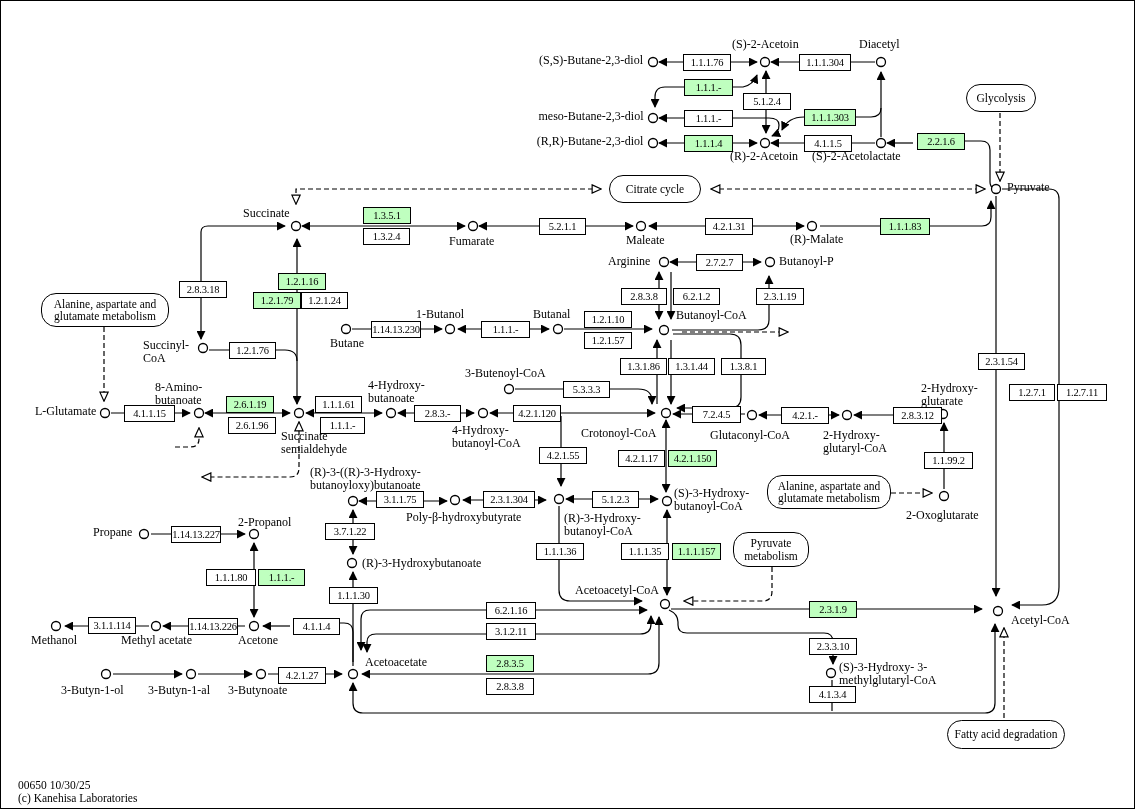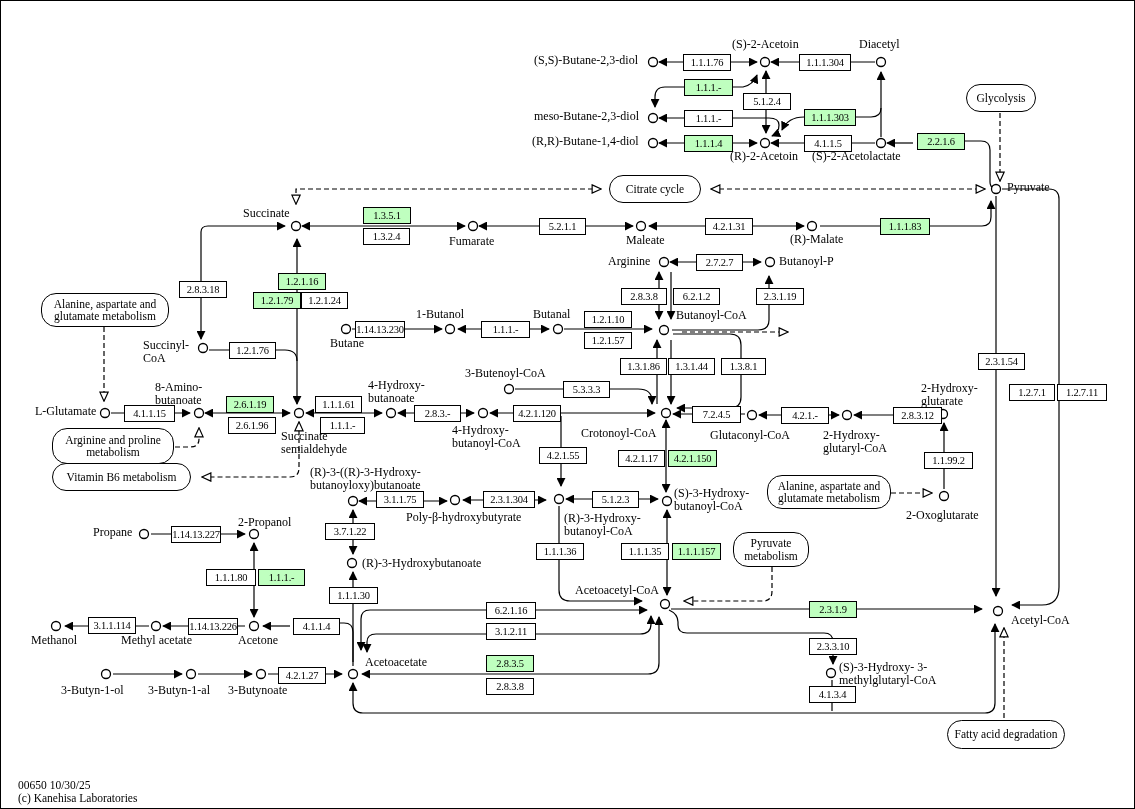--- a/index.html
+++ b/index.html
@@ -4,21 +4,21 @@
 <style>
   html,body{margin:0;padding:0;background:#fff}
   #stage{position:relative;width:1135px;height:809px;background:#fff;border:1px solid #000;
          box-sizing:border-box;font-family:"Liberation Serif","DejaVu Serif",serif;color:#000;overflow:hidden}
   svg.wires{position:absolute;left:0;top:0}
   .eb{position:absolute;height:15px;border:1px solid #000;background:#fff;display:flex;align-items:center;
       justify-content:center;font-size:10.5px;letter-spacing:-0.2px;white-space:nowrap;z-index:3}
   .eb.g{background:#bfffbf}
   .cl{position:absolute;font-size:12px;line-height:1.06;white-space:nowrap;z-index:2}
   .cl.w{white-space:normal}
-  .cl.ra{text-align:left}
+  .cl.ra{text-align:center}
   .ov{position:absolute;border:1.4px solid #000;border-radius:15px;background:#fff;display:flex;align-items:center;
       justify-content:center;text-align:center;font-size:11.5px;line-height:1.08;padding:1px 4px;box-sizing:border-box;z-index:3}
   .title{position:absolute;left:38px;top:47px;width:212px;height:27px;border:2px solid #000;display:flex;
          align-items:center;justify-content:center;font-size:13.5px;letter-spacing:1px;z-index:3}
   .ft{position:absolute;font-size:11.5px;z-index:2}
 </style>
 </head>
 <body>
 
 <div id="stage">
@@ -189,21 +189,21 @@
   <div class="eb g" style="left:277px;top:272px;width:46px">1.2.1.16</div>
   <div class="eb g" style="left:252px;top:291px;width:46px">1.2.1.79</div>
   <div class="eb" style="left:300px;top:291px;width:45px">1.2.1.24</div>
   <div class="eb" style="left:695px;top:253px;width:45px">2.7.2.7</div>
   <div class="eb" style="left:620px;top:287px;width:44px">2.8.3.8</div>
   <div class="eb" style="left:672px;top:287px;width:45px">6.2.1.2</div>
   <div class="eb" style="left:755px;top:287px;width:46px">2.3.1.19</div>
   <div class="eb" style="left:228px;top:341px;width:45px">1.2.1.76</div>
   <div class="eb" style="left:583px;top:310px;width:46px">1.2.1.10</div>
   <div class="eb" style="left:583px;top:331px;width:46px">1.2.1.57</div>
-  <div class="eb" style="left:354px;top:320px;width:48px">1.14.13.230</div>
+  <div class="eb" style="left:370px;top:320px;width:48px">1.14.13.230</div>
   <div class="eb" style="left:480px;top:320px;width:47px">1.1.1.-</div>
   <div class="eb" style="left:619px;top:357px;width:45px">1.3.1.86</div>
   <div class="eb" style="left:667px;top:357px;width:45px">1.3.1.44</div>
   <div class="eb" style="left:720px;top:357px;width:43px">1.3.8.1</div>
   <div class="eb" style="left:123px;top:404px;width:49px">4.1.1.15</div>
   <div class="eb g" style="left:225px;top:395px;width:46px">2.6.1.19</div>
   <div class="eb" style="left:227px;top:416px;width:46px">2.6.1.96</div>
   <div class="eb" style="left:314px;top:395px;width:45px">1.1.1.61</div>
   <div class="eb" style="left:319px;top:416px;width:43px">1.1.1.-</div>
   <div class="eb" style="left:413px;top:404px;width:45px">2.8.3.-</div>
@@ -239,21 +239,21 @@
   <div class="eb g" style="left:485px;top:654px;width:46px">2.8.3.5</div>
   <div class="eb" style="left:485px;top:677px;width:46px">2.8.3.8</div>
   <div class="eb g" style="left:808px;top:600px;width:46px">2.3.1.9</div>
   <div class="eb" style="left:808px;top:637px;width:46px">2.3.3.10</div>
   <div class="eb" style="left:808px;top:685px;width:45px">4.1.3.4</div>
 
   <div class="cl ra" style="left:533px;top:53px;width:114px">(S,S)-Butane-2,3-diol</div>
   <div class="cl" style="left:731px;top:37px">(S)-2-Acetoin</div>
   <div class="cl" style="left:858px;top:37px">Diacetyl</div>
   <div class="cl ra" style="left:533px;top:109px;width:114px">meso-Butane-2,3-diol</div>
-  <div class="cl ra" style="left:531px;top:134px;width:116px">(R,R)-Butane-1,4-diol</div>
+  <div class="cl ra" style="left:531px;top:134px;width:116px">(R,R)-Butane-2,3-diol</div>
   <div class="cl" style="left:729px;top:149px">(R)-2-Acetoin</div>
   <div class="cl" style="left:811px;top:149px">(S)-2-Acetolactate</div>
   <div class="cl" style="left:1006px;top:180px">Pyruvate</div>
   <div class="cl" style="left:242px;top:206px">Succinate</div>
   <div class="cl" style="left:448px;top:234px">Fumarate</div>
   <div class="cl" style="left:625px;top:233px">Maleate</div>
   <div class="cl" style="left:789px;top:232px">(R)-Malate</div>
   <div class="cl" style="left:607px;top:254px">Arginine</div>
   <div class="cl" style="left:778px;top:254px">Butanoyl-P</div>
   <div class="cl" style="left:675px;top:308px">Butanoyl-CoA</div>
@@ -286,21 +286,19 @@
   <div class="cl" style="left:364px;top:655px">Acetoacetate</div>
   <div class="cl" style="left:60px;top:683px">3-Butyn-1-ol</div>
   <div class="cl" style="left:147px;top:683px">3-Butyn-1-al</div>
   <div class="cl" style="left:227px;top:683px">3-Butynoate</div>
   <div class="cl" style="left:1010px;top:613px">Acetyl-CoA</div>
   <div class="cl w" style="left:838px;top:660px;width:118px">(S)-3-Hydroxy- 3-methylglutaryl-CoA</div>
 
   <div class="ov" style="left:965px;top:83px;width:70px;height:28px">Glycolysis</div>
   <div class="ov" style="left:608px;top:174px;width:92px;height:28px">Citrate cycle</div>
   <div class="ov" style="left:40px;top:292px;width:128px;height:34px">Alanine, aspartate and glutamate metabolism</div>
-  <div class="ov" style="left:51px;top:427px;width:122px;height:36px">Arginine and proline metabolism</div>
-  <div class="ov" style="left:51px;top:462px;width:139px;height:28px">Vitamin B6 metabolism</div>
   <div class="ov" style="left:766px;top:474px;width:124px;height:34px">Alanine, aspartate and glutamate metabolism</div>
   <div class="ov" style="left:732px;top:531px;width:76px;height:35px">Pyruvate metabolism</div>
   <div class="ov" style="left:946px;top:719px;width:118px;height:29px">Fatty acid degradation</div>
 
   <div class="ft" style="left:17px;top:778px">00650 10/30/25</div>
   <div class="ft" style="left:17px;top:791px">(c) Kanehisa Laboratories</div>
 </div>
 
 </body></html>

